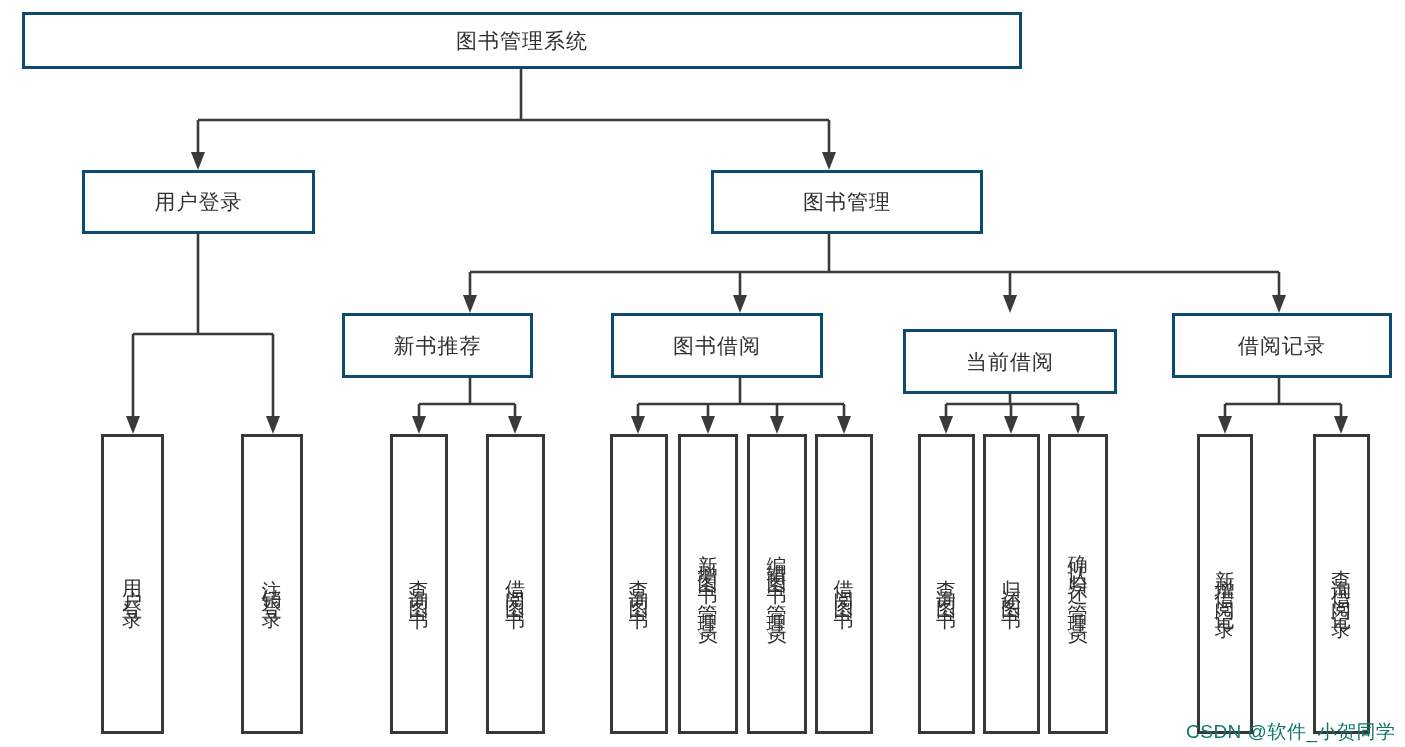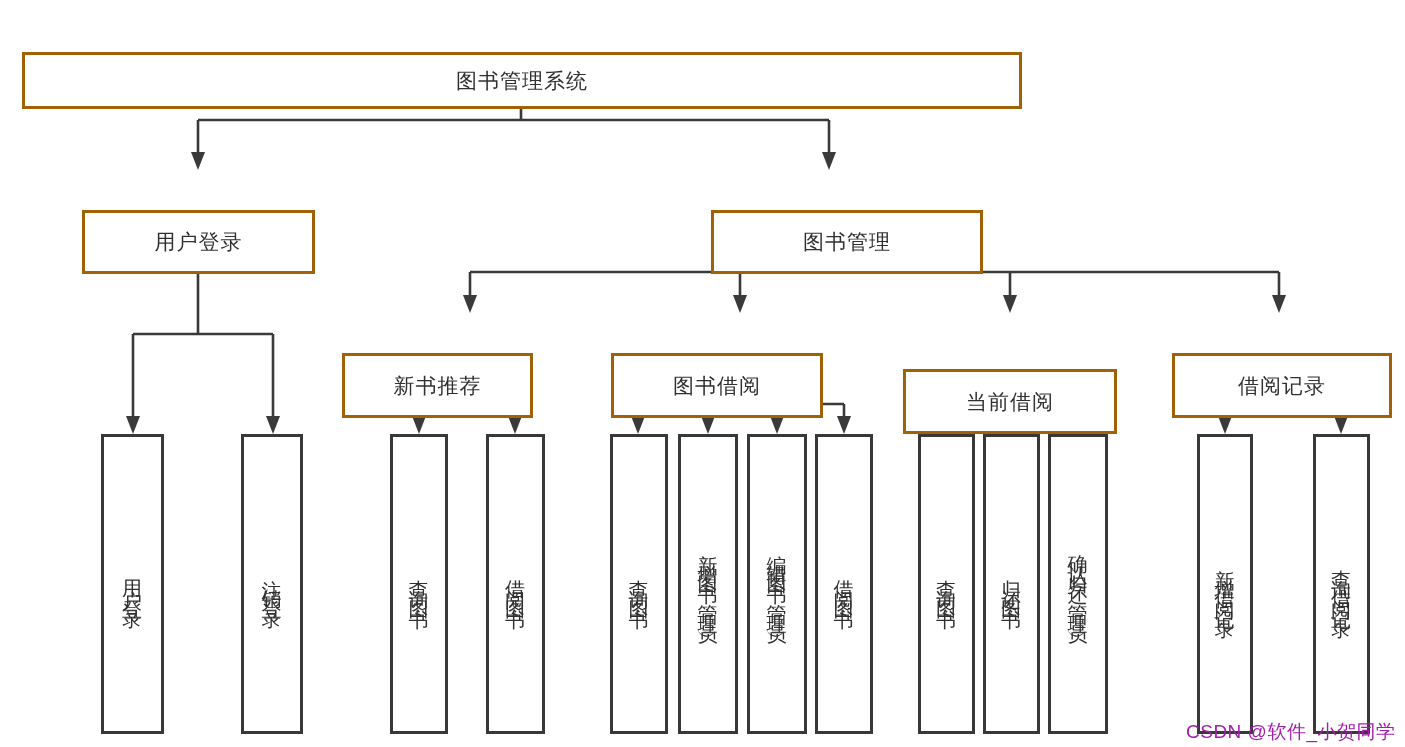--- a/index.html
+++ b/index.html
@@ -14,30 +14,29 @@
   .wires {
     position: absolute;
     left: 0; top: 0;
     width: 1405px; height: 747px;
     pointer-events: none;
   }
   .wires path { stroke: #3a3a3a; stroke-width: 2.6; fill: none; }
   .wires polygon { fill: #3a3a3a; stroke: none; }
   .box {
     position: absolute;
-    border: 3px solid #a16207;
+    border: 3px solid #0c4a6e;
     background: #ffffff;
     display: flex;
     align-items: center;
     justify-content: center;
     color: #303030;
     font-size: 21px;
     letter-spacing: 1px;
     box-sizing: border-box;
-    margin-top: 40px;
   }
   .vbox {
     position: absolute;
     top: 434px;
     height: 300px;
     border: 3px solid #383838;
     background: #ffffff;
     display: flex;
     align-items: center;
     justify-content: center;
@@ -74,21 +73,21 @@
   .v-c1  { left: 918px;  width: 57px; }
   .v-c2  { left: 983px;  width: 57px; }
   .v-c3  { left: 1048px; width: 60px; }
   .v-r1  { left: 1197px; width: 56px; }
   .v-r2  { left: 1313px; width: 57px; }
   .watermark {
     position: absolute;
     left: 1186px;
     top: 719px;
     font-size: 19px;
-    color: #a21caf;
+    color: #0f766e;
     letter-spacing: 0.5px;
     white-space: nowrap;
   }
 </style>
 </head>
 <body>
 
 <div class="stage">
 
   <svg class="wires" viewBox="0 0 1405 747" xmlns="http://www.w3.org/2000/svg">

